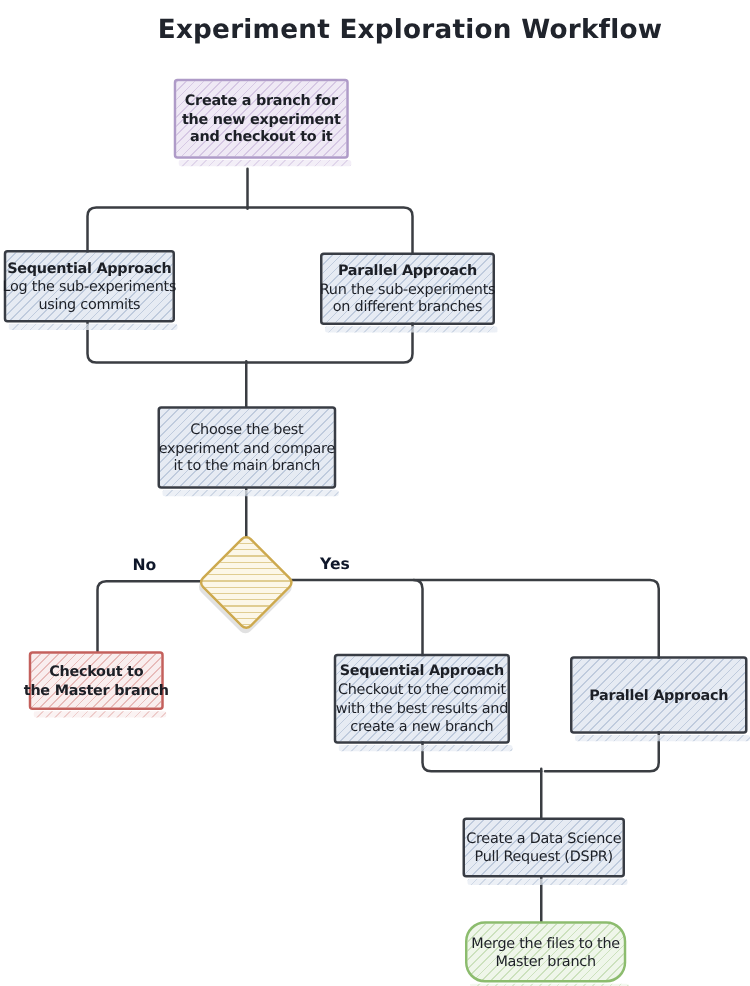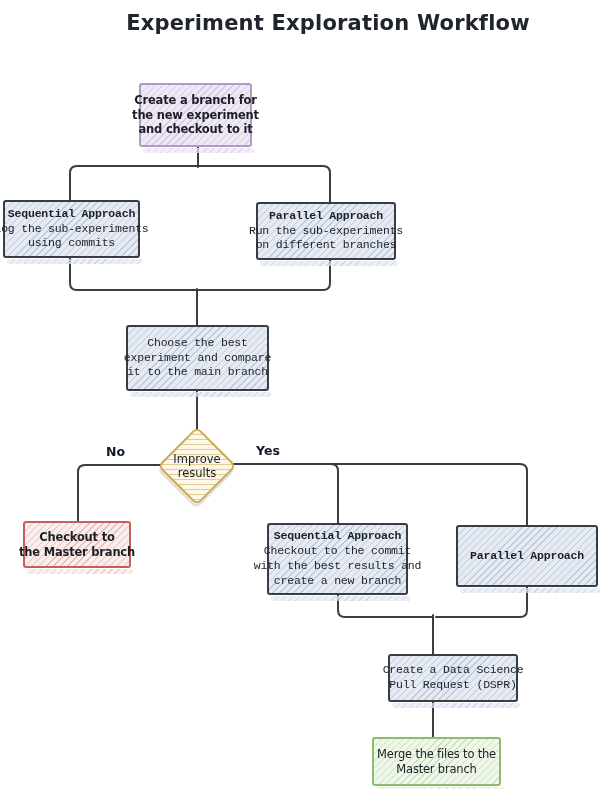--- a/index.html
+++ b/index.html
@@ -23,34 +23,34 @@
     content:"";position:absolute;left:2px;right:-4px;bottom:-8px;height:5px;
     background:inherit;opacity:.75;border-radius:2px;
   }
   .node .node-title{font-weight:bold;white-space:pre;}
   .node .body{white-space:pre;}
   .node.emph .body{font-weight:bold;}
 
   .blue{
     border-color:#383c44;
     background:repeating-linear-gradient(135deg,#bfcbdd 0px,#bfcbdd 1px,#e6ebf3 1px,#e6ebf3 5px);
-    font-family:Liberation Mono, monospace;
   }
   .purple{
     border-color:#af9bc8;
     background:repeating-linear-gradient(135deg,#d6c8e4 0px,#d6c8e4 1px,#efe9f5 1px,#efe9f5 5px);
   }
   .red{
     border-color:#c4605c;
     background:repeating-linear-gradient(135deg,#e8bcba 0px,#e8bcba 1px,#f9eeee 1px,#f9eeee 5px);
     font-weight:bold;
   }
   .green{
     border-color:#8cbc6e;
     background:repeating-linear-gradient(135deg,#cce1bd 0px,#cce1bd 1px,#eff6ea 1px,#eff6ea 5px);
+    border-radius:16px;
   }
 
   .diamond-wrap{position:absolute;left:169px;top:438px;width:56px;height:56px;z-index:2;}
   .diamond-shape{
     width:100%;height:100%;box-sizing:border-box;border:2px solid #cda94e;border-radius:6px;
     transform:rotate(45deg);
     background:repeating-linear-gradient(135deg,#e0cd92 0px,#e0cd92 1px,#fcf7e8 1px,#fcf7e8 5px);
     box-shadow:2px 3px 0 rgba(170,170,170,.35);
   }
   .diamond-label{
@@ -74,21 +74,21 @@
     <path d="M198 166 H323 Q330 166 330 173 V283 Q330 290 323 290 H197"></path>
     <path d="M197 289 V325"></path>
     <path d="M197 391 V433"></path>
     <path d="M161 465 H85 Q78 465 78 472 V521"></path>
     <path d="M233 464 H520 Q527 464 527 471 V610 Q527 617 520 617 H436"></path>
     <path d="M331 464 Q338 464 338 471 V610 Q338 617 345 617 H433"></path>
     <path d="M433 615 V654"></path>
     <path d="M433 702 V737"></path>
   </svg>
 
-  <div class="node purple emph" style="left:139px;top:83px;width:113px;height:64px">
+  <div class="node purple emph" style="left:139px;top:63px;width:140px;height:64px">
     <span class="body">Create a branch for
 the new experiment
 and checkout to it</span>
   </div>
 
   <div class="node blue" style="left:3px;top:200px;width:137px;height:58px">
     <span class="node-title">Sequential Approach</span>
     <span class="body">Log the sub-experiments
 using commits</span>
   </div>
@@ -100,22 +100,20 @@
   </div>
 
   <div class="node blue" style="left:126px;top:325px;width:143px;height:66px">
     <span class="body">Choose the best
 experiment and compare
 it to the main branch</span>
   </div>
 
   <div class="diamond-wrap">
     <div class="diamond-shape"></div>
-    <span class="diamond-label">Improve
-results</span>
   </div>
 
   <span class="edge-label" style="left:106px;top:444px">No</span>
   <span class="edge-label" style="left:256px;top:443px">Yes</span>
 
   <div class="node red" style="left:23px;top:521px;width:108px;height:47px">
     <span class="body">Checkout to
 the Master branch</span>
   </div>
 
@@ -123,21 +121,21 @@
     <span class="node-title">Sequential Approach</span>
     <span class="body">Checkout to the commit
 with the best results and
 create a new branch</span>
   </div>
 
   <div class="node blue" style="left:456px;top:525px;width:142px;height:62px">
     <span class="node-title">Parallel Approach</span>
   </div>
 
-  <div class="node blue" style="left:388px;top:654px;width:130px;height:48px">
+  <div class="node blue" style="left:370px;top:654px;width:130px;height:48px">
     <span class="body">Create a Data Science
 Pull Request (DSPR)</span>
   </div>
 
   <div class="node green" style="left:372px;top:737px;width:129px;height:49px">
     <span class="body">Merge the files to the
 Master branch</span>
   </div>
 
 </div>

